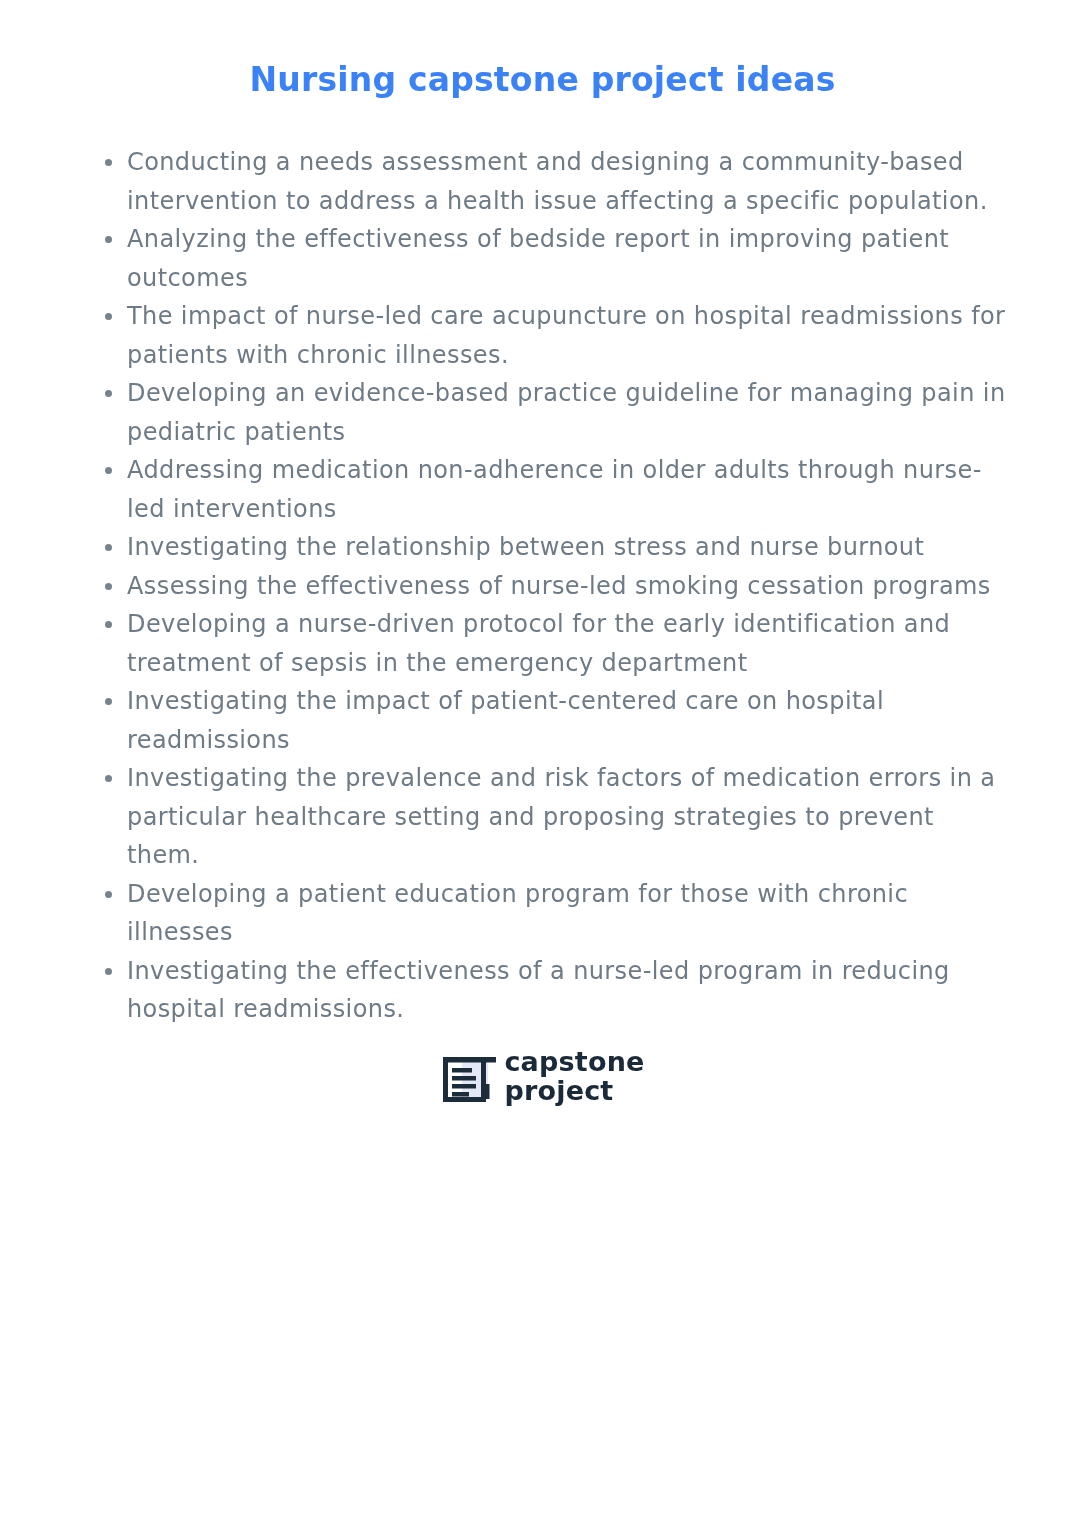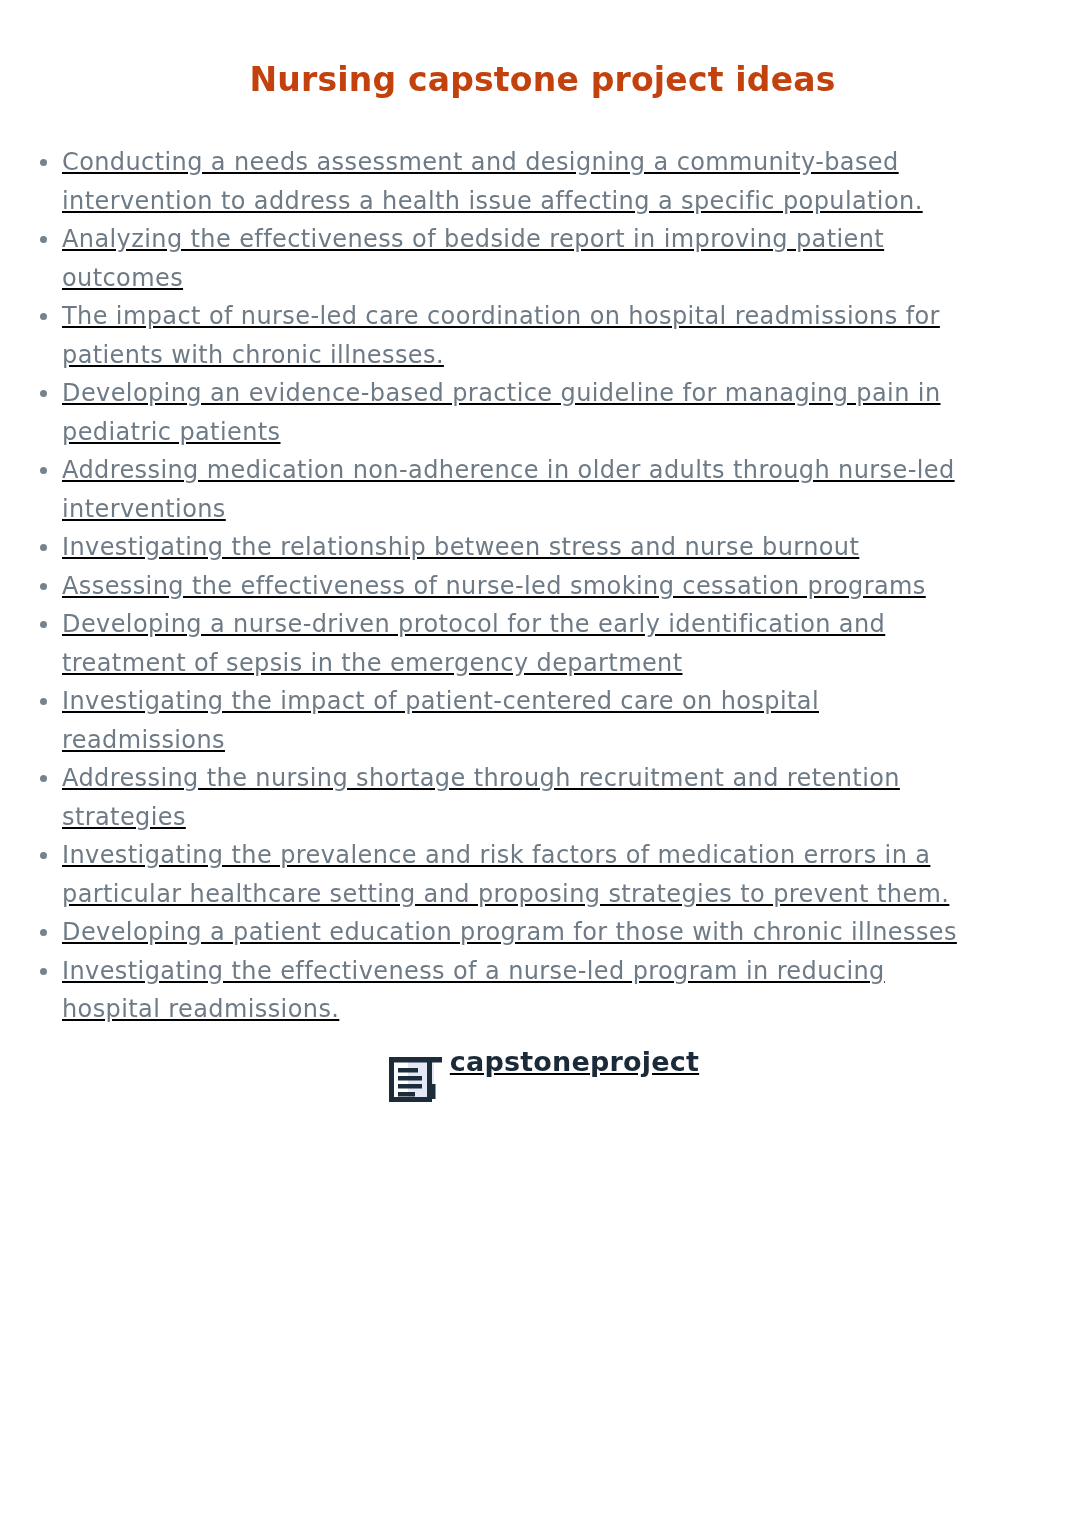--- a/index.html
+++ b/index.html
@@ -14,29 +14,28 @@
   .page {
     width: 100%;
     height: 100%;
     background: #ffffff;
     padding-top: 60px;
   }
   .title {
     text-align: center;
     font-size: 33px;
     font-weight: 700;
-    color: #c2410c;
+    color: #3b82f6;
     letter-spacing: 0.2px;
     font-family: "DejaVu Sans", sans-serif;
   }
   .idea-list {
     list-style: none;
     margin: 44px 8px 0 0;
-    padding: 0 68px 0 40px;
-    text-decoration: underline;
+    padding: 0 68px 0 105px;
   }
   .idea-list li {
     display: flex;
     align-items: flex-start;
     color: #6e7a85;
     font-size: 24px;
     line-height: 38.5px;
     letter-spacing: 0.4px;
   }
   .dot {
@@ -56,22 +55,22 @@
     justify-content: center;
     align-items: flex-start;
     gap: 8px;
   }
   .logo-icon-wrap {
     display: block;
     line-height: 0;
   }
   .logo-text {
     display: flex;
+    flex-direction: column;
     margin-top: -4px;
-    text-decoration: underline;
   }
   .logo-word {
     font-size: 27px;
     font-weight: 700;
     color: #1b2a38;
     line-height: 29px;
     letter-spacing: 0.2px;
     font-family: "DejaVu Sans", sans-serif;
   }
 </style>
@@ -86,21 +85,21 @@
       <li>
         <span class="dot"></span>
         <span class="idea-text">Conducting a needs assessment and designing a community-based intervention to address a health issue affecting a specific population.</span>
       </li>
       <li>
         <span class="dot"></span>
         <span class="idea-text">Analyzing the effectiveness of bedside report in improving patient outcomes</span>
       </li>
       <li>
         <span class="dot"></span>
-        <span class="idea-text">The impact of nurse-led care coordination on hospital readmissions for patients with chronic illnesses.</span>
+        <span class="idea-text">The impact of nurse-led care acupuncture on hospital readmissions for patients with chronic illnesses.</span>
       </li>
       <li>
         <span class="dot"></span>
         <span class="idea-text">Developing an evidence-based practice guideline for managing pain in pediatric patients</span>
       </li>
       <li>
         <span class="dot"></span>
         <span class="idea-text">Addressing medication non-adherence in older adults through nurse-led interventions</span>
       </li>
       <li>
@@ -111,24 +110,20 @@
         <span class="dot"></span>
         <span class="idea-text">Assessing the effectiveness of nurse-led smoking cessation programs</span>
       </li>
       <li>
         <span class="dot"></span>
         <span class="idea-text">Developing a nurse-driven protocol for the early identification and treatment of sepsis in the emergency department</span>
       </li>
       <li>
         <span class="dot"></span>
         <span class="idea-text">Investigating the impact of patient-centered care on hospital readmissions</span>
-      </li>
-      <li>
-        <span class="dot"></span>
-        <span class="idea-text">Addressing the nursing shortage through recruitment and retention strategies</span>
       </li>
       <li>
         <span class="dot"></span>
         <span class="idea-text">Investigating the prevalence and risk factors of medication errors in a particular healthcare setting and proposing strategies to prevent them.</span>
       </li>
       <li>
         <span class="dot"></span>
         <span class="idea-text">Developing a patient education program for those with chronic illnesses</span>
       </li>
       <li>

